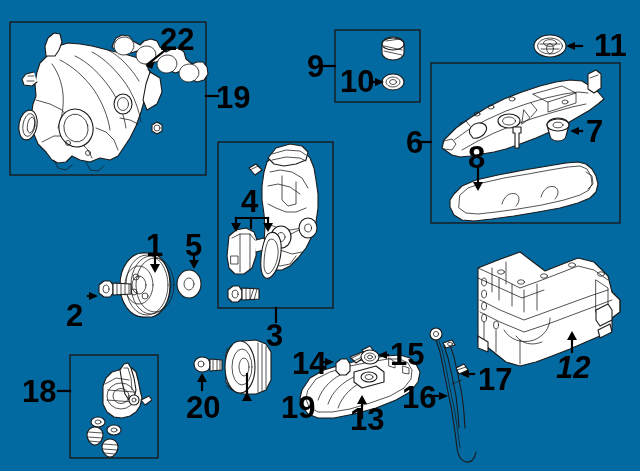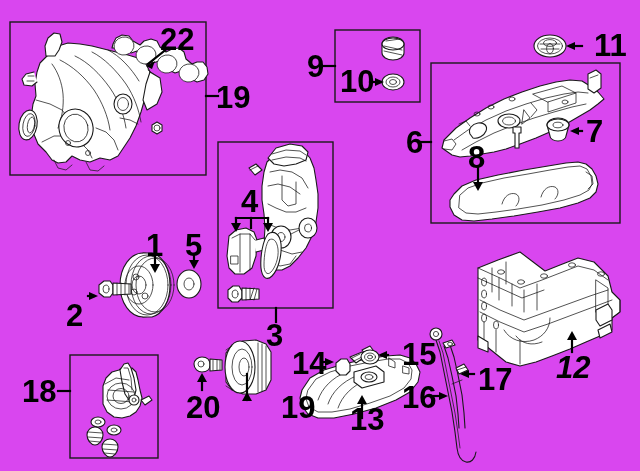--- a/index.html
+++ b/index.html
@@ -1,18 +1,18 @@
 <!DOCTYPE html>
 <html><head>
 <meta charset="utf-8">
 <style>
   html,body{margin:0;padding:0;background:#ffffff;}
   body{width:640px;height:471px;overflow:hidden;
        font-family:"Liberation Sans", sans-serif;}
-  #stage{position:relative;width:640px;height:471px;background:#d946ef;}
+  #stage{position:relative;width:640px;height:471px;background:#0369a1;}
   #stage svg{position:absolute;left:0;top:0;}
   .lbl{position:absolute;font-family:"Liberation Sans",sans-serif;
        font-weight:700;color:#000;line-height:1;white-space:nowrap;}
   .l32{font-size:31px;}
 </style>
 </head>
 <body>
 
 <div id="stage">
 
@@ -466,19 +466,19 @@
 <div class="lbl l32" style="left:468px;top:142px;">8</div>
 <div class="lbl l32" style="left:146px;top:230px;">1</div>
 <div class="lbl l32" style="left:185px;top:230px;">5</div>
 <div class="lbl l32" style="left:66px;top:300px;">2</div>
 <div class="lbl l32" style="left:241px;top:186px;">4</div>
 <div class="lbl l32" style="left:266px;top:320px;">3</div>
 <div class="lbl l32" style="left:22px;top:376px;">18</div>
 <div class="lbl l32" style="left:186px;top:392px;">20</div>
 <div class="lbl l32" style="left:233px;top:392px;margin-left:48px;">19</div>
 <div class="lbl l32" style="left:292px;top:348px;">14</div>
-<div class="lbl l32" style="left:402px;top:339px;">15</div>
+<div class="lbl l32" style="left:390px;top:339px;">15</div>
 <div class="lbl l32" style="left:402px;top:382px;">16</div>
 <div class="lbl l32" style="left:478px;top:364px;">17</div>
 <div class="lbl l32" style="left:556px;top:352px;font-style:italic;">12</div>
 <div class="lbl l32" style="left:350px;top:404px;">13</div>
 
 </div>
 
 </body></html>

